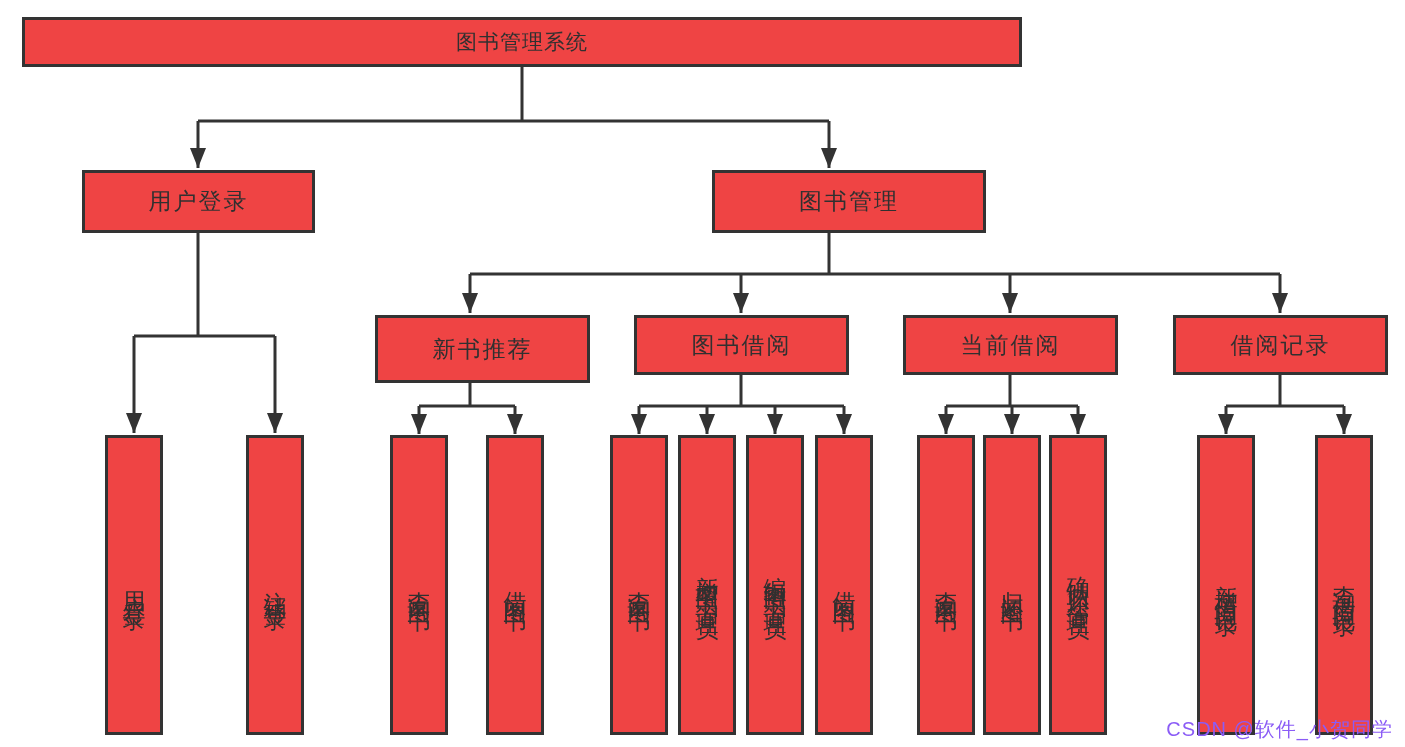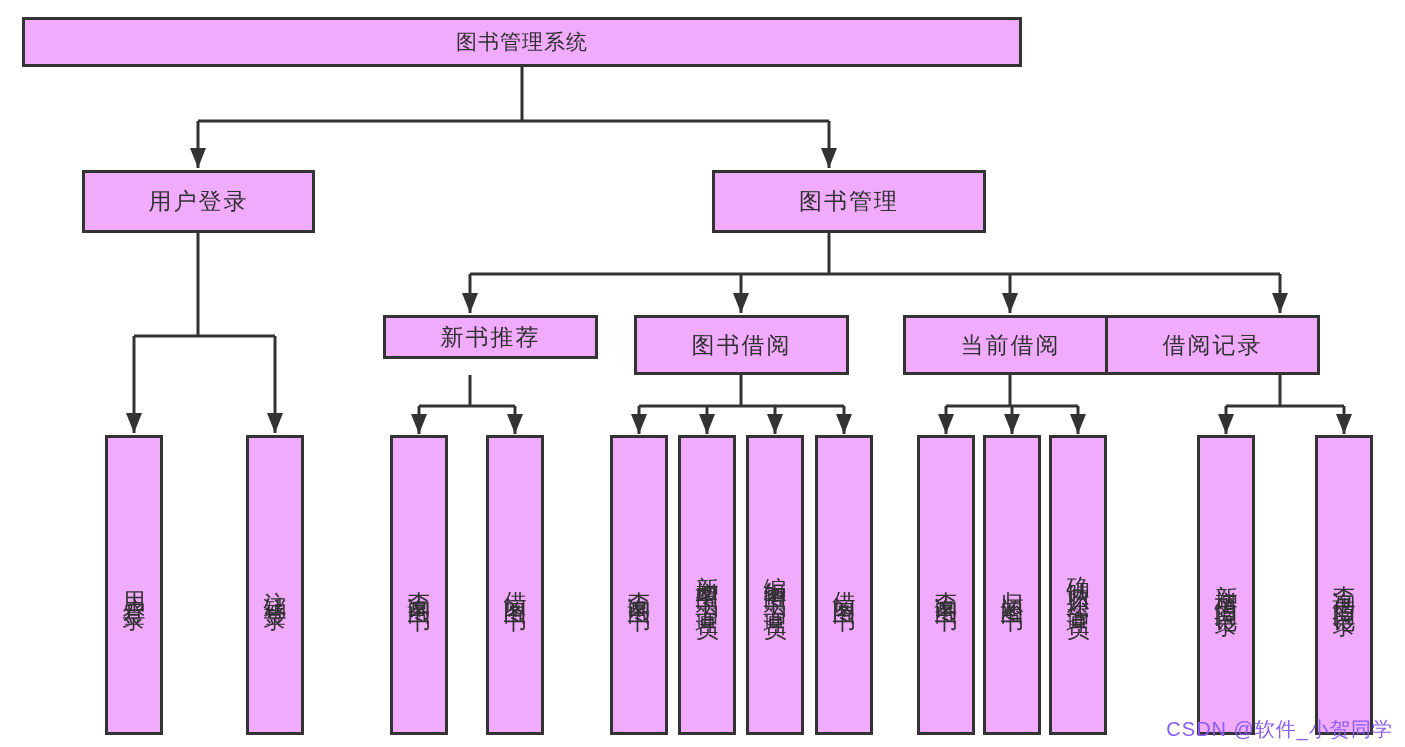--- a/index.html
+++ b/index.html
@@ -7,21 +7,21 @@
     position:relative;
     width:1405px;height:747px;
     background:#ffffff;
     font-family:"Liberation Sans","DejaVu Sans",sans-serif;
     overflow:hidden;
   }
   #wires{position:absolute;left:0;top:0;width:1405px;height:747px;z-index:1;}
   .box{
     position:absolute;
     box-sizing:border-box;
-    background:#f0abfc;
+    background:#ef4444;
     border:3px solid #333333;
     display:flex;align-items:center;justify-content:center;
     color:#303030;
     z-index:2;
   }
   .h-label{font-size:23px;letter-spacing:2px;white-space:nowrap;}
   .root-label{font-size:21px;letter-spacing:1px;}
   .v{
     writing-mode:vertical-rl;
     text-orientation:mixed;
@@ -86,30 +86,30 @@
     <span class="root-label">图书管理系统</span>
   </div>
 
   <div class="box" style="left:82px;top:170px;width:233px;height:63px">
     <span class="h-label">用户登录</span>
   </div>
   <div class="box" style="left:712px;top:170px;width:274px;height:63px">
     <span class="h-label">图书管理</span>
   </div>
 
-  <div class="box" style="left:383px;top:315px;width:215px;height:44px">
+  <div class="box" style="left:375px;top:315px;width:215px;height:68px">
     <span class="h-label">新书推荐</span>
   </div>
   <div class="box" style="left:903px;top:315px;width:215px;height:60px">
     <span class="h-label">当前借阅</span>
   </div>
   <div class="box" style="left:634px;top:315px;width:215px;height:60px">
     <span class="h-label">图书借阅</span>
   </div>
-  <div class="box" style="left:1105px;top:315px;width:215px;height:60px">
+  <div class="box" style="left:1173px;top:315px;width:215px;height:60px">
     <span class="h-label">借阅记录</span>
   </div>
 
   <div class="box v" style="left:105px;top:435px;width:58px;height:300px">
     <span>用户登录</span>
   </div>
   <div class="box v" style="left:246px;top:435px;width:58px;height:300px">
     <span>注销登录</span>
   </div>
 

